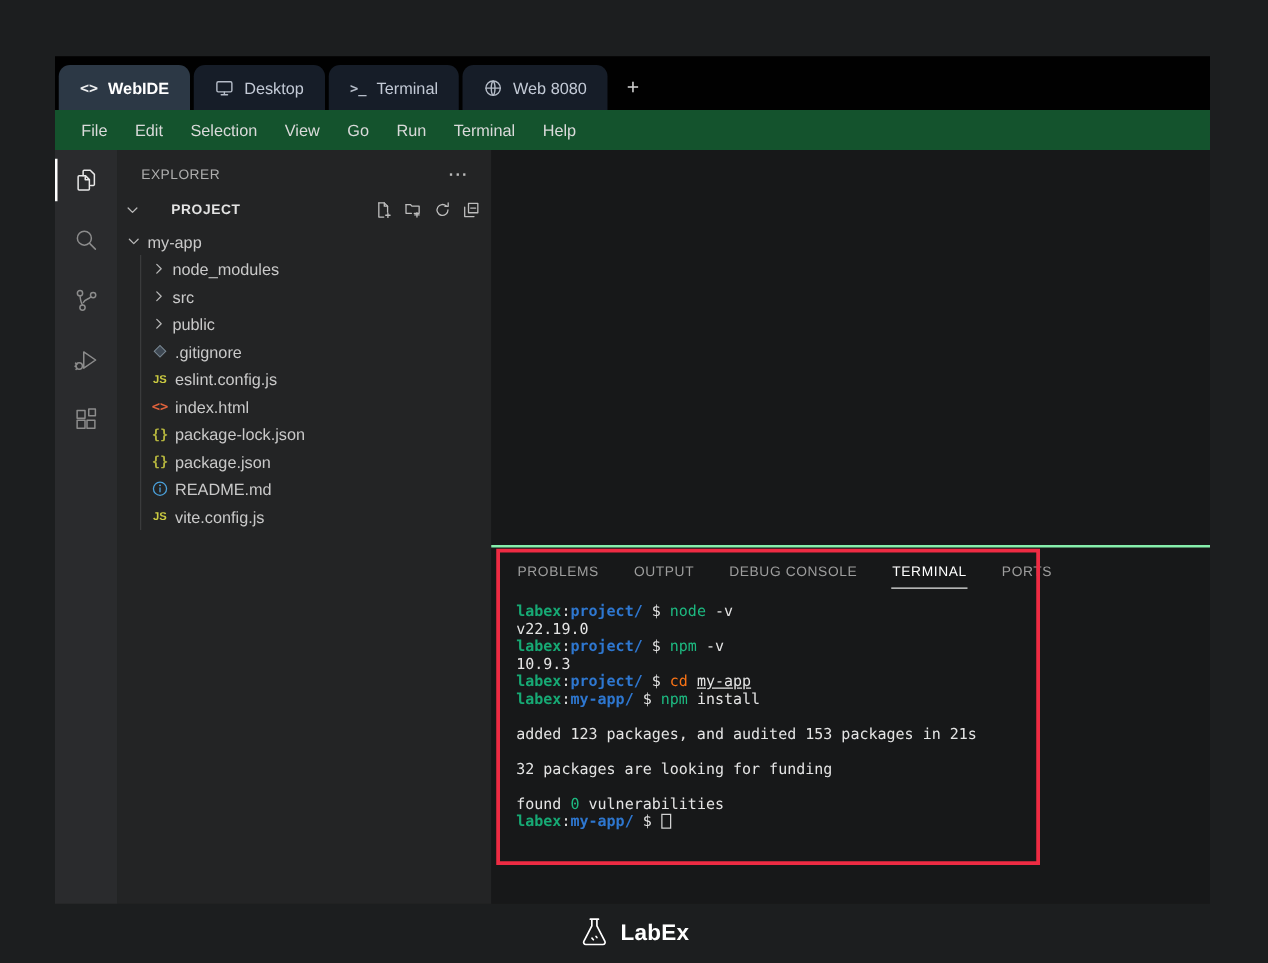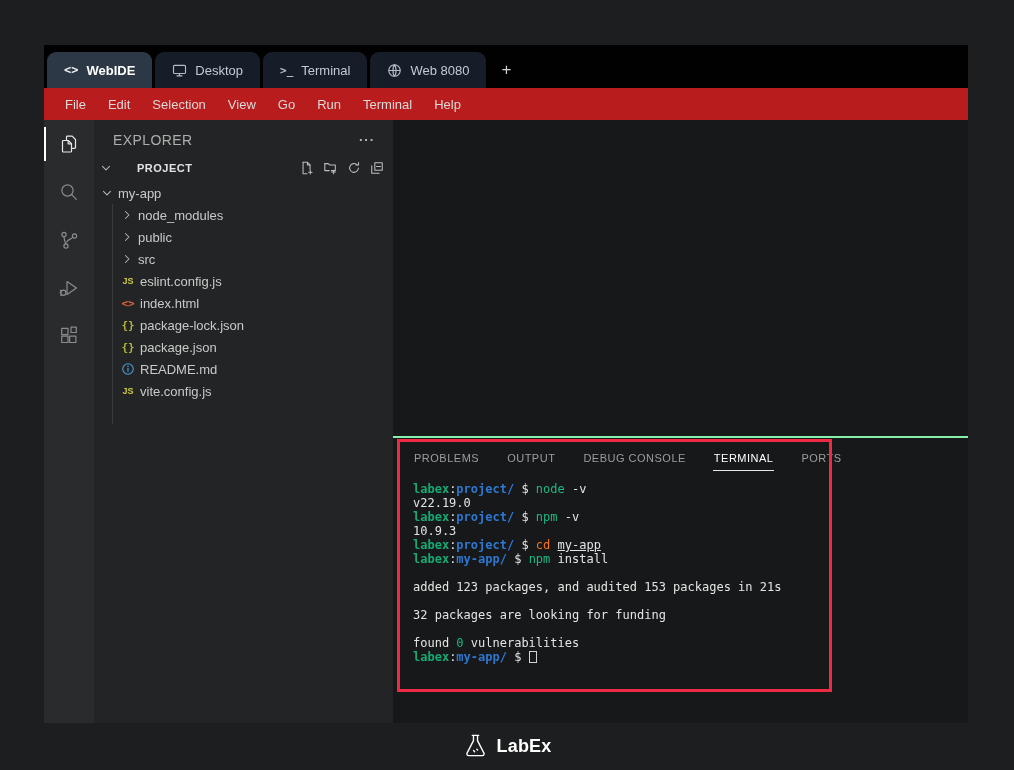--- a/index.html
+++ b/index.html
@@ -28,41 +28,41 @@
   }
   .env-tab.active { background:#2c3845; color:#ffffff; font-weight:bold; }
   .env-tab .ticon { display:flex; align-items:center; opacity:.92; }
   .env-tab .ticon-text { font-family:"DejaVu Sans Mono", monospace; font-size:11px; font-weight:bold; }
   .new-tab-btn {
     height:36px; display:flex; align-items:center; padding:0 12px;
     color:#d0d0d0; font-size:17px; cursor:pointer;
   }
   
   .menubar {
-    height:32px; background:#b91c1c; display:flex; align-items:center;
+    height:32px; background:#14532d; display:flex; align-items:center;
     padding-left:21px; gap:22px; flex-shrink:0;
   }
   .menu-item { font-size:13px; color:#dadada; cursor:pointer; }
   
   .workbench { flex:1; display:flex; min-height:0; }
   .activitybar { width:50px; background:#2a2b2d; flex-shrink:0; display:flex; flex-direction:column; }
   .ab-item {
     height:48px; display:flex; align-items:center; justify-content:center;
     position:relative; cursor:pointer; color:#8c8c8c;
   }
   .ab-item.active { color:#e8e8e8; }
   .ab-item.active::before {
     content:""; position:absolute; left:0; top:7px; width:2px; height:34px; background:#ffffff;
   }
   .sidebar { width:299px; background:#232425; flex-shrink:0; display:flex; flex-direction:column; font-size:13px; }
   .sb-header {
     height:27px; display:flex; align-items:center; justify-content:space-between;
     padding:0 18px 0 19px; margin-top:6px;
   }
-  .sb-title { font-size:14px; color:#aeaeae; letter-spacing:.4px;text-align:center; }
+  .sb-title { font-size:11px; color:#aeaeae; letter-spacing:.4px;text-align:center; }
   .sb-dots { color:#bbbbbb; font-size:13px; letter-spacing:1px; cursor:pointer; font-weight:bold; }
   .section-row {
     height:24px; display:flex; align-items:center; padding:0 9px 0 4px; cursor:pointer; margin-top:3px;gap:21px;
   }
   .section-label { font-size:11px; font-weight:bold; color:#e3e3e3; letter-spacing:.5px; flex:1; margin-left:2px; }
   .section-actions { display:flex; align-items:center; gap:9px; }
   .section-actions .act { color:#bdbdbd; display:flex; cursor:pointer; }
   .chev { display:flex; align-items:center; color:#b6b6b6; width:16px; justify-content:center; flex-shrink:0; }
   .tree { position:relative; margin-top:2px; }
   .indent-guide { position:absolute; left:18px; top:22px; width:1px; background:#3a3b3c; }
@@ -276,29 +276,37 @@
               </svg>
             </span>
             <span class="tree-label">node_modules</span>
           </div>
           <div class="tree-row d1">
     <span class="chev">
               <svg viewBox="0 0 16 16" width="14" height="14" fill="none" stroke="currentColor" stroke-width="1.2" stroke-linecap="round" stroke-linejoin="round">
                 <path d="M6.2 4 10.2 8 6.2 12"></path>
               </svg>
             </span>
+            <span class="tree-label">src</span>
+          </div>
+          <div class="tree-row d1">
+    <span class="chev">
+              <svg viewBox="0 0 16 16" width="14" height="14" fill="none" stroke="currentColor" stroke-width="1.2" stroke-linecap="round" stroke-linejoin="round">
+                <path d="M6.2 4 10.2 8 6.2 12"></path>
+              </svg>
+            </span>
             <span class="tree-label">public</span>
           </div>
           <div class="tree-row d1">
-    <span class="chev">
-              <svg viewBox="0 0 16 16" width="14" height="14" fill="none" stroke="currentColor" stroke-width="1.2" stroke-linecap="round" stroke-linejoin="round">
-                <path d="M6.2 4 10.2 8 6.2 12"></path>
-              </svg>
-            </span>
-            <span class="tree-label">src</span>
+    <span class="file-ico">
+              <svg viewBox="0 0 14 14" width="12" height="12">
+                <rect x="3.2" y="3.2" width="7.6" height="7.6" transform="rotate(45 7 7)" fill="#3d4752" stroke="#77858f" stroke-width="1"></rect>
+              </svg>
+            </span>
+            <span class="tree-label">.gitignore</span>
           </div>
           <div class="tree-row d1">
     <span class="file-ico">
               <span class="ico-js">JS</span>
             </span>
             <span class="tree-label">eslint.config.js</span>
           </div>
           <div class="tree-row d1">
     <span class="file-ico">
               <span class="ico-html">&lt;&gt;</span>

